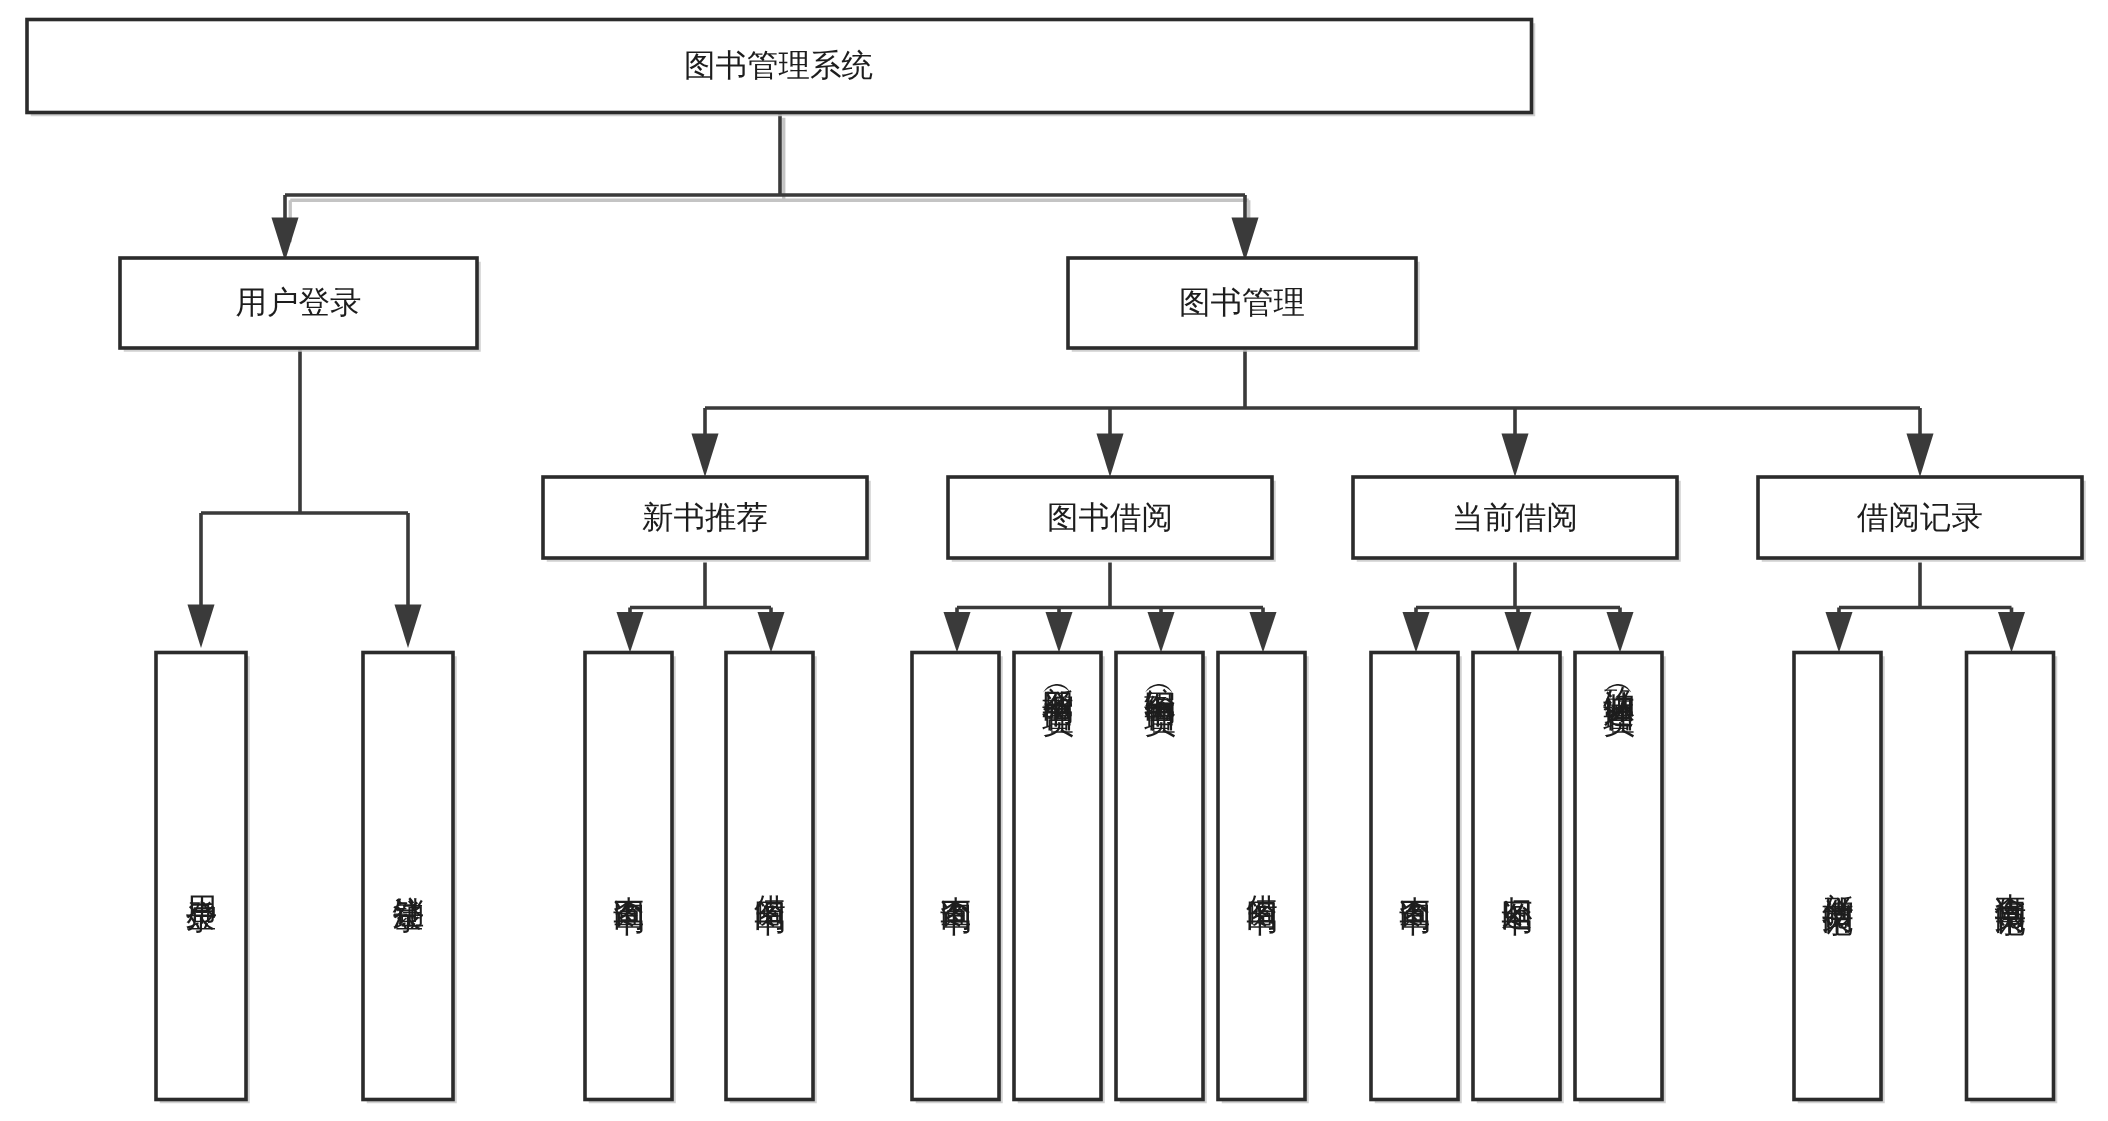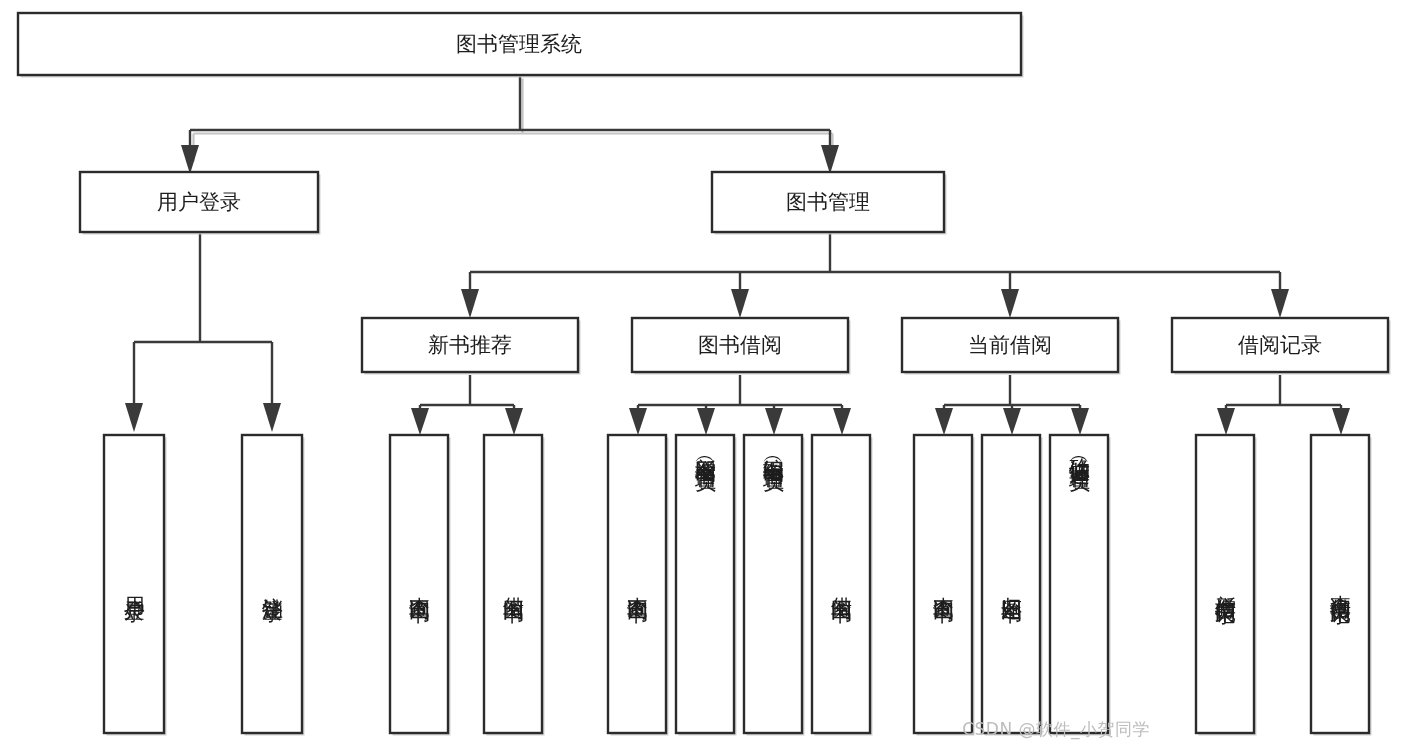--- a/index.html
+++ b/index.html
@@ -260,15 +260,14 @@
   </div>
 
   <div class="vert-label-wrap" style="left:1196px; top:435px; width:58px; height:298px;">
     <span class="vert-label">新增借阅记录</span>
   </div>
 
   <div class="vert-label-wrap" style="left:1311px; top:435px; width:58px; height:298px;">
     <span class="vert-label">查询借阅记录</span>
   </div>
 
-  <div class="watermark">CSDN @软件_小贺同学</div>
 
 </div>
 
 </body></html>

